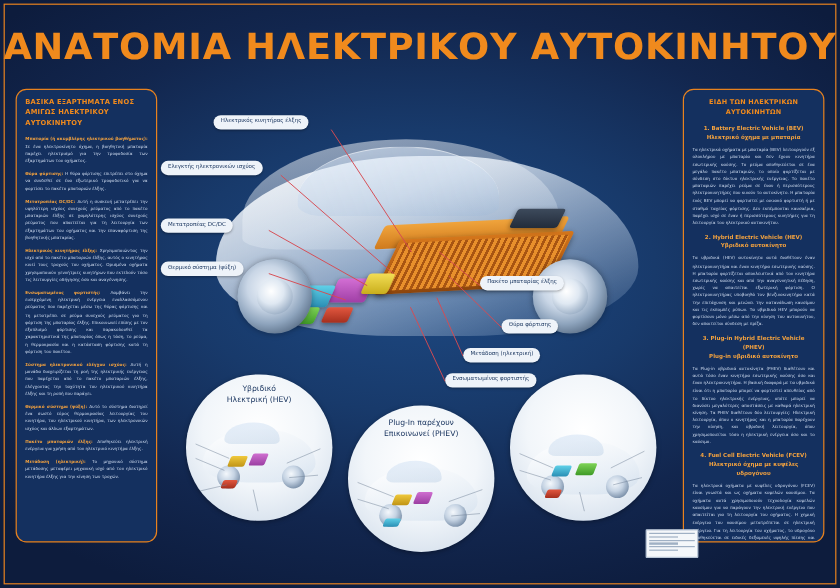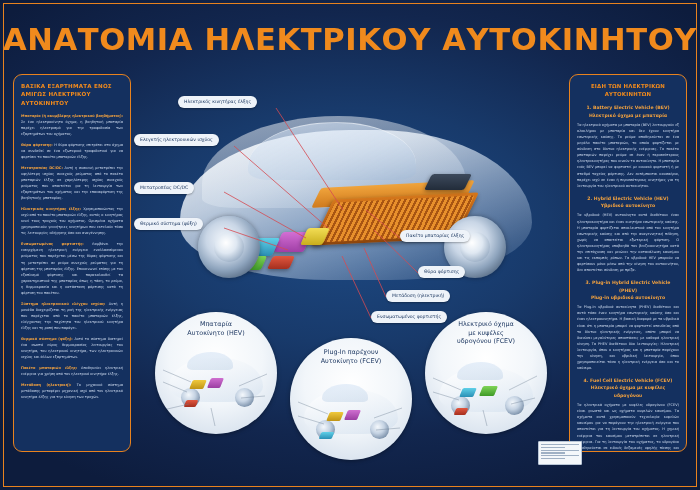--- a/index.html
+++ b/index.html
@@ -269,22 +269,22 @@
         <div class="callout" style="left: 6px; top: 140px;">Θερμικό σύστημα (ψύξη)</div>
         <div class="callout" style="left: 272px; top: 152px;">Πακέτο μπαταρίας έλξης</div>
         <div class="callout" style="left: 290px; top: 188px;">Θύρα φόρτισης</div>
         <div class="callout" style="left: 258px; top: 212px;">Μετάδοση (ηλεκτρική)</div>
         <div class="callout" style="left: 243px; top: 233px;">Ενσωματωμένος φορτιστής</div>
       </div>
   </div>
 
   <div class="circ" id="circ-hev">
     <div class="circ-label">
-      <span>Μπαταρία</span><br>
-      <span>Αυτοκίνητο (HEV)</span>
+      <span>Υβριδικό</span><br>
+      <span>Ηλεκτρική (HEV)</span>
     </div>
     <div class="mini-car"></div>
     <div class="mini-glass"></div>
     <div class="mw" style="left:26px;top:76px"></div>
     <div class="mw" style="left:80px;top:76px"></div>
     <div class="mblk" style="left:36px;top:68px;width:14px;height:9px;background:linear-gradient(180deg,#f0c93c,#c09415);transform:skewX(-22deg)"></div>
     <div class="mblk" style="left:54px;top:66px;width:13px;height:10px;background:linear-gradient(180deg,#cf6fd0,#9b3ea2);transform:skewX(-22deg)"></div>
     <div class="mblk" style="left:30px;top:88px;width:12px;height:7px;background:linear-gradient(180deg,#e2573f,#a52f1e);transform:skewX(-22deg)"></div>
     <svg class="mini-lines" viewBox="0 0 122 122">
       <line x1="8" y1="58" x2="36" y2="70"></line>
@@ -292,43 +292,38 @@
       <line x1="8" y1="98" x2="34" y2="92"></line>
         <line x1="112" y1="62" x2="84" y2="74"></line>
       <line x1="110" y1="84" x2="86" y2="86"></line>
         <line x1="60" y1="114" x2="56" y2="96"></line>
     </svg>
   </div>
 
   <div class="circ" id="circ-phev">
     <div class="circ-label">
       <span>Plug-In παρέχουν</span><br>
-      <span>Αυτοκίνητο (FCEV)</span>
+      <span>Επικοινωνεί (PHEV)</span>
     </div>
     <div class="mini-car" style="top:52px"></div>
     <div class="mini-glass" style="top:46px"></div>
     <div class="mw" style="left:26px;top:82px"></div>
     <div class="mw" style="left:80px;top:82px"></div>
     <div class="mblk" style="left:38px;top:74px;width:14px;height:9px;background:linear-gradient(180deg,#f0c93c,#c09415);transform:skewX(-22deg)"></div>
     <div class="mblk" style="left:56px;top:72px;width:13px;height:10px;background:linear-gradient(180deg,#cf6fd0,#9b3ea2);transform:skewX(-22deg)"></div>
     <div class="mblk" style="left:30px;top:94px;width:13px;height:7px;background:linear-gradient(180deg,#5fd0e8,#2a8fb5);transform:skewX(-22deg)"></div>
     <svg class="mini-lines" viewBox="0 0 122 122">
       <line x1="8" y1="64" x2="38" y2="76"></line>
         <line x1="8" y1="78" x2="34" y2="86"></line>
       <line x1="112" y1="70" x2="84" y2="80"></line>
         <line x1="110" y1="90" x2="86" y2="92"></line>
     </svg>
   </div>
 
   <div class="circ" id="circ-fcev">
-    <div class="circ-label">
-      <span>Ηλεκτρικό όχημα</span><br>
-      <span>με κυψέλες</span><br>
-      <span>υδρογόνου (FCEV)</span>
-    </div>
     <div class="mini-car" style="top:56px"></div>
     <div class="mini-glass" style="top:50px"></div>
     <div class="mw" style="left:26px;top:84px"></div>
     <div class="mw" style="left:80px;top:84px"></div>
     <div class="mblk" style="left:36px;top:76px;width:14px;height:9px;background:linear-gradient(180deg,#5fd0e8,#2a8fb5);transform:skewX(-22deg)"></div>
     <div class="mblk" style="left:56px;top:74px;width:15px;height:10px;background:linear-gradient(180deg,#7fd457,#3f9a27);transform:skewX(-22deg)"></div>
     <div class="mblk" style="left:30px;top:96px;width:12px;height:7px;background:linear-gradient(180deg,#e2573f,#a52f1e);transform:skewX(-22deg)"></div>
     <svg class="mini-lines" viewBox="0 0 122 122">
       <line x1="8" y1="66" x2="36" y2="78"></line>
         <line x1="8" y1="80" x2="34" y2="88"></line>

